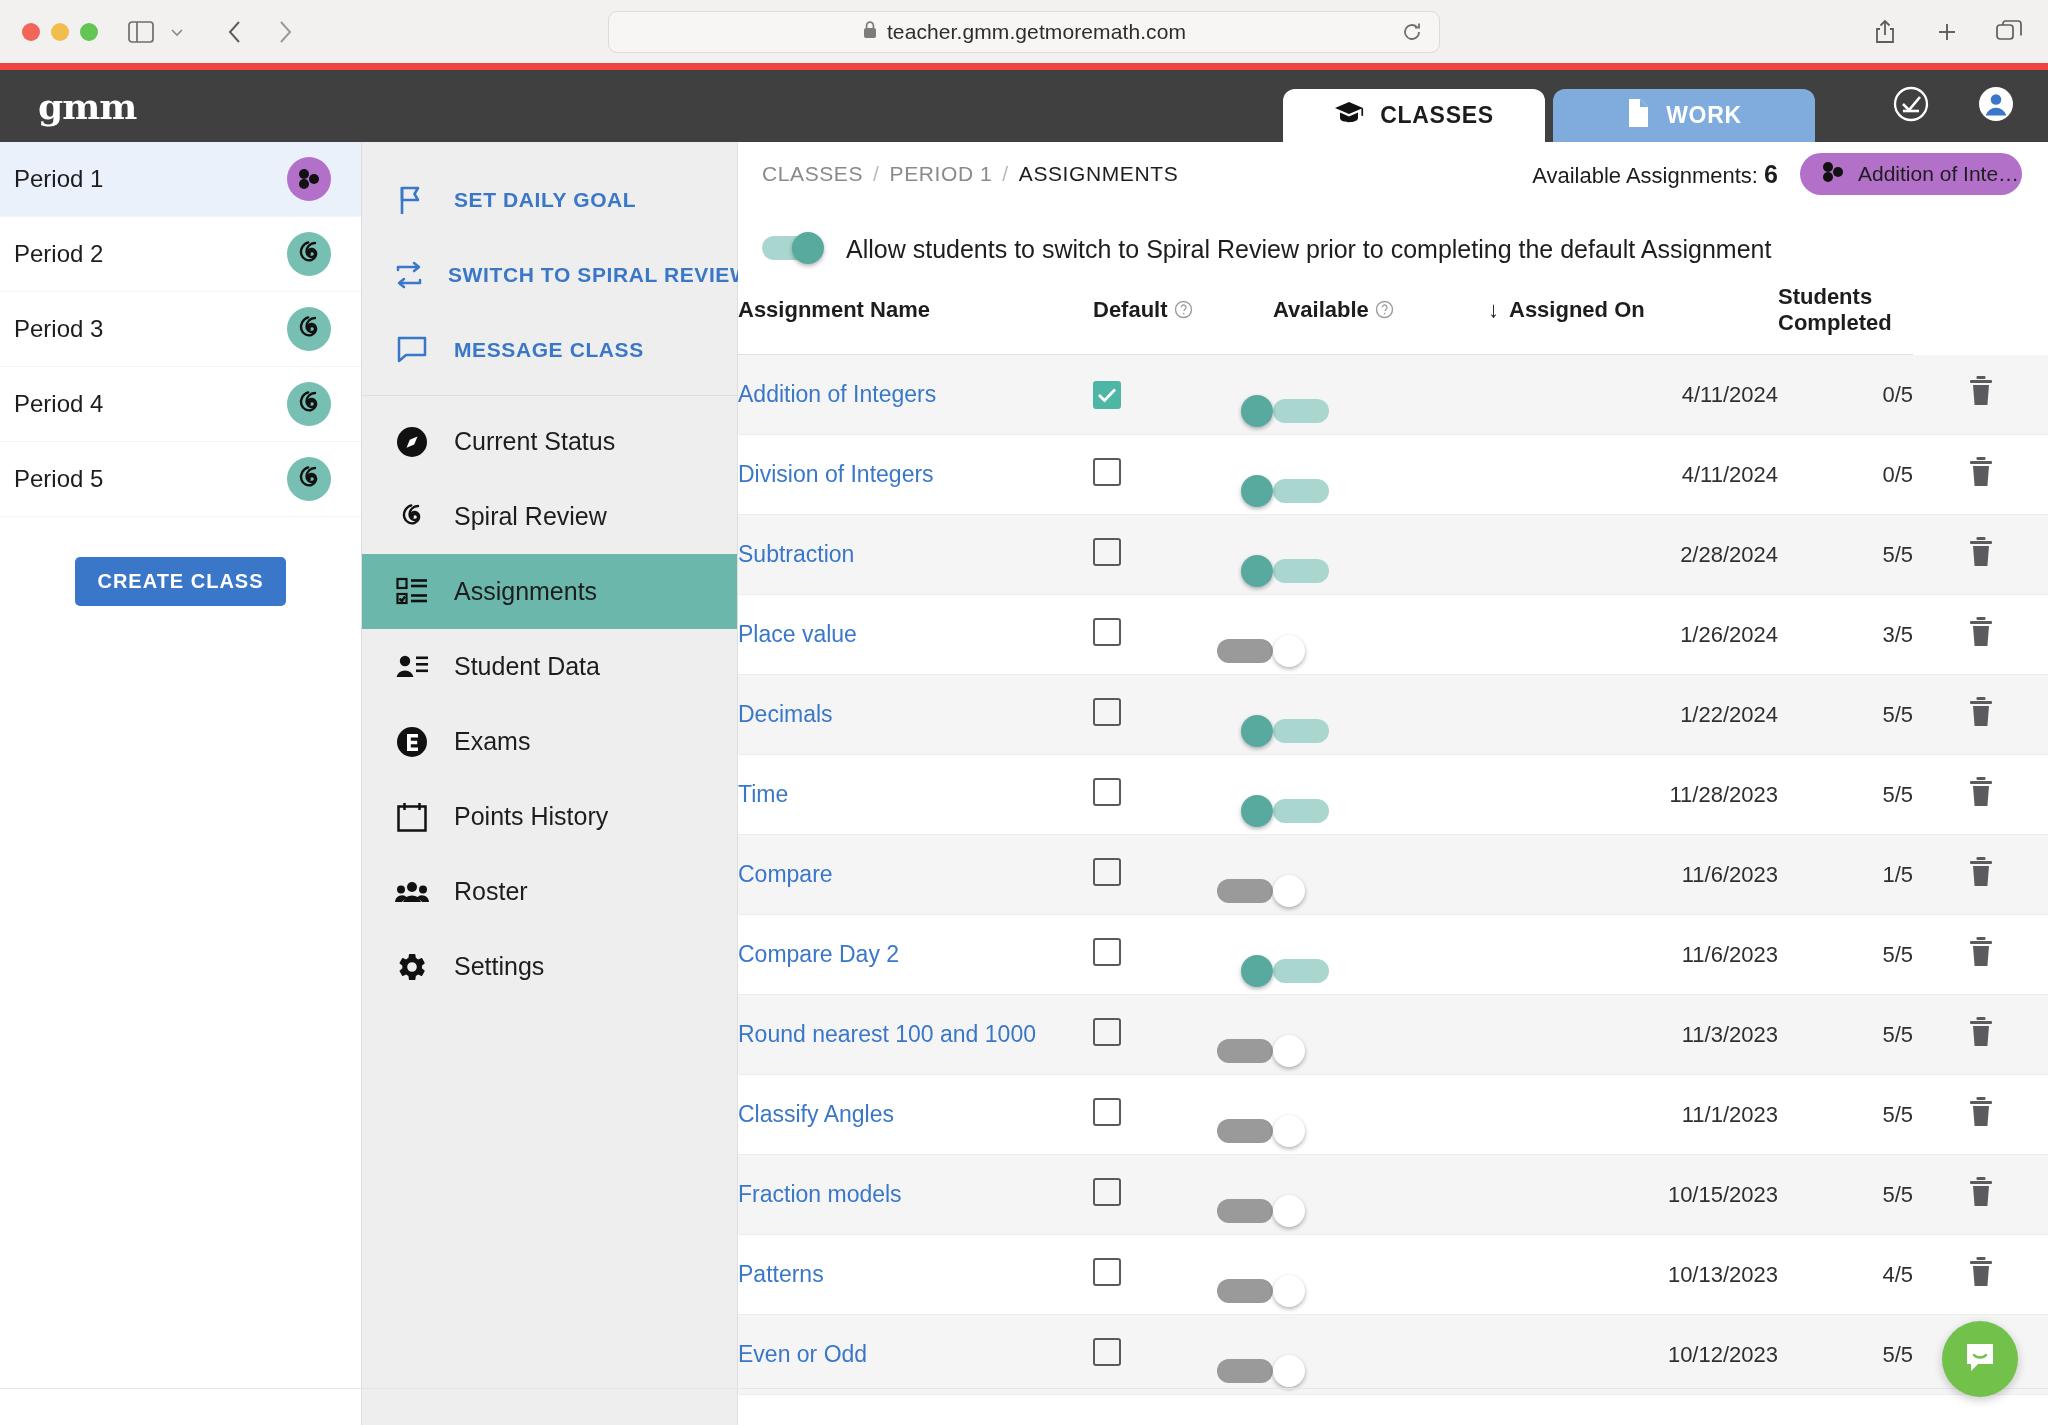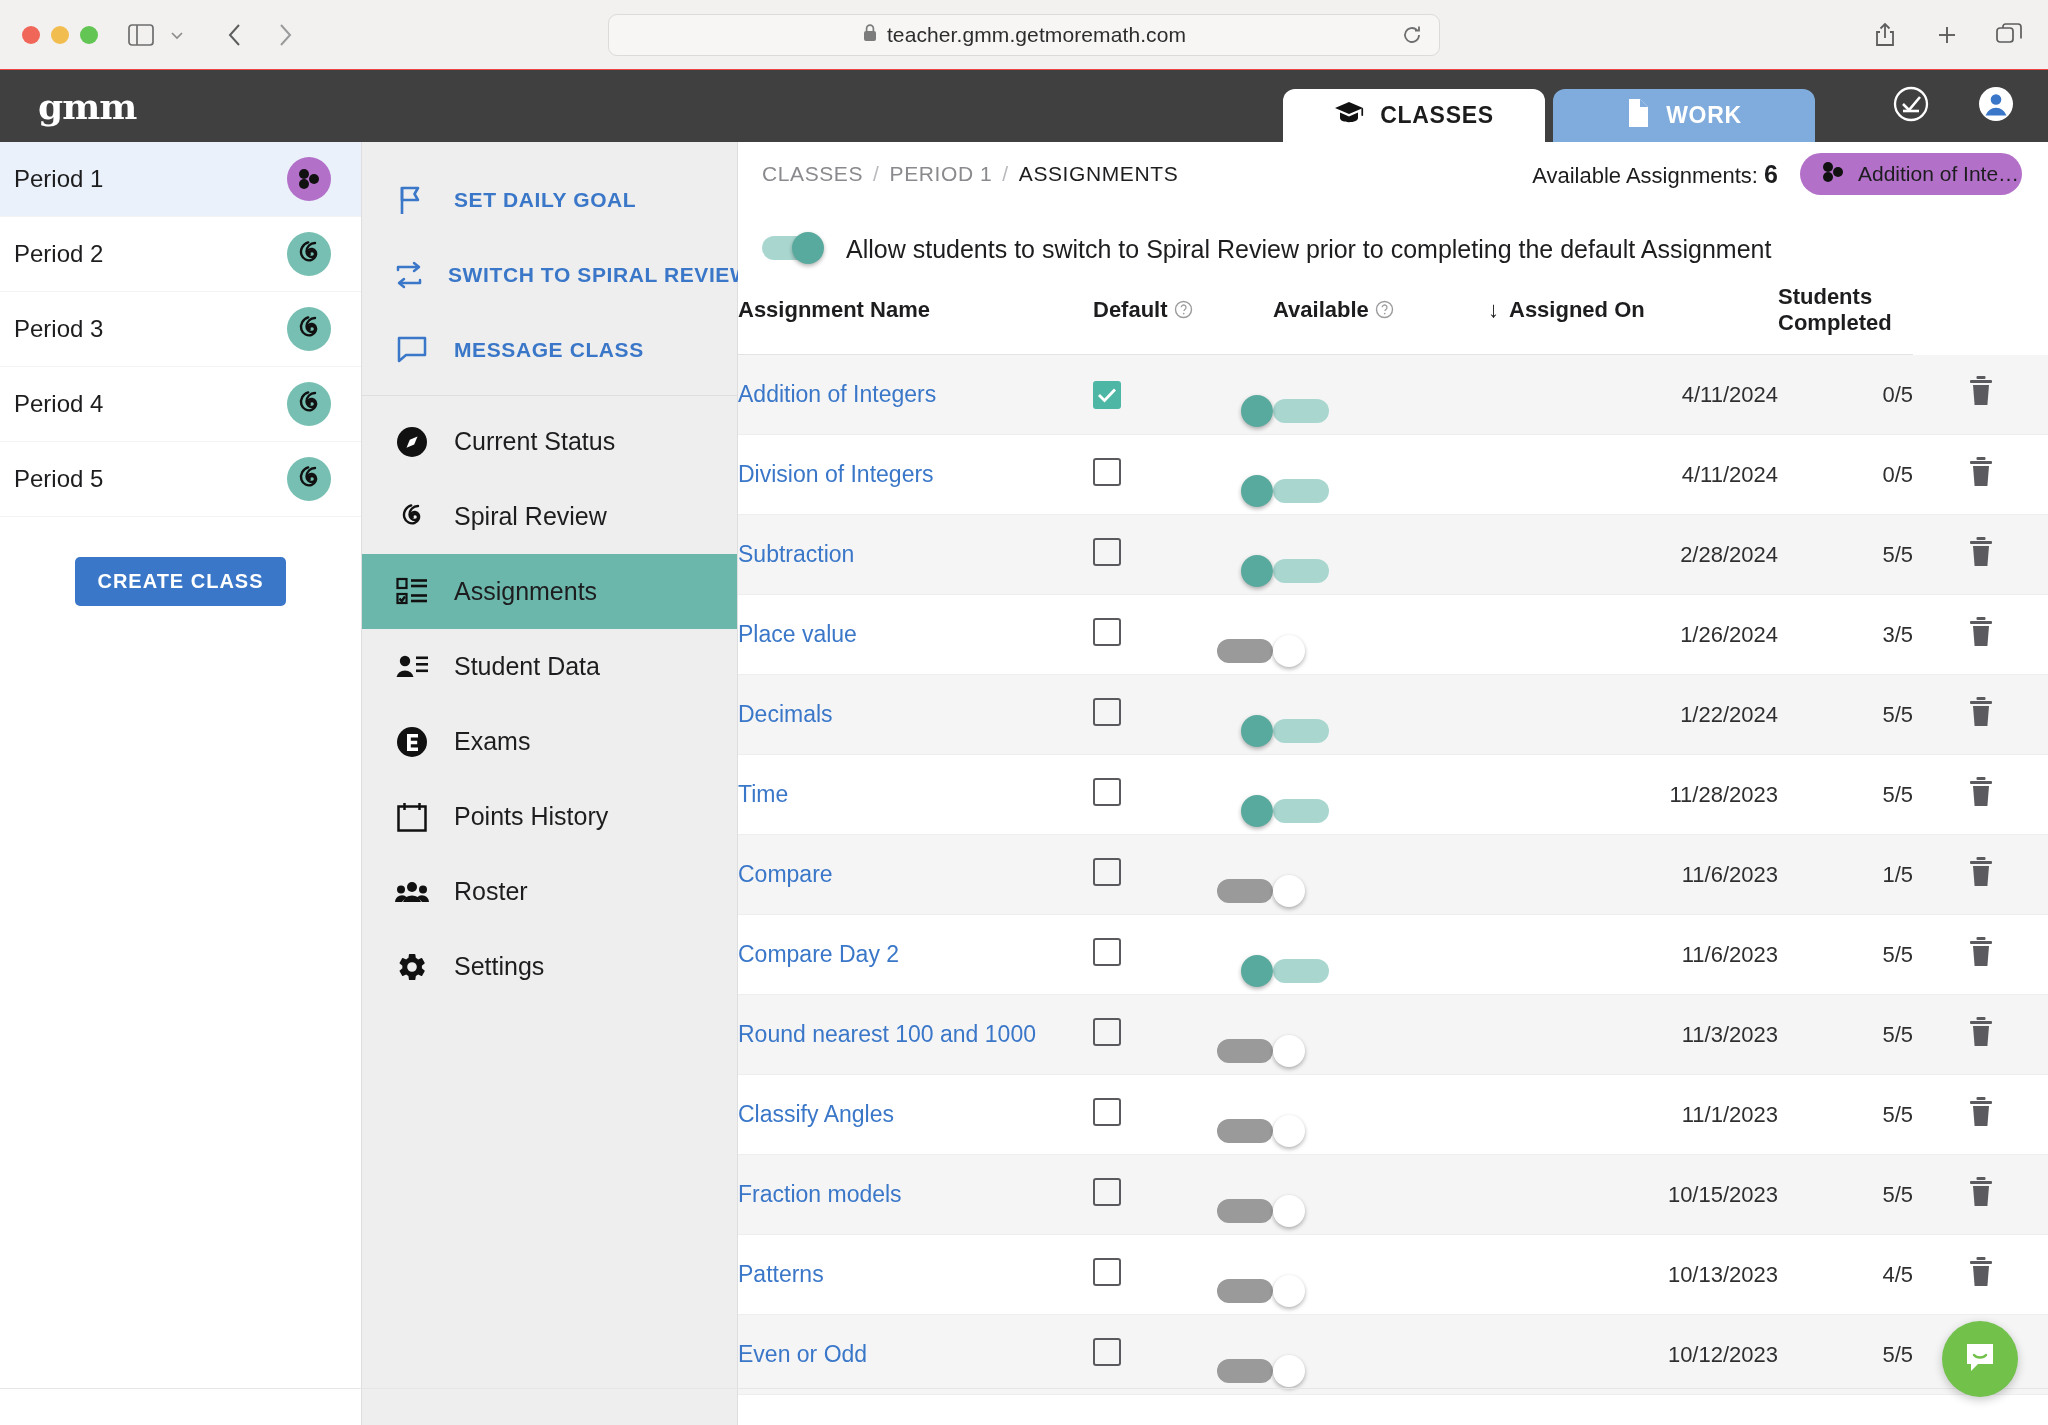--- a/index.html
+++ b/index.html
@@ -10,21 +10,21 @@
     overflow: hidden;
   }
 
   
   .browser-chrome {
     height: 70px;
     background: #f2f1f0;
     display: flex;
     align-items: center;
     padding: 0 22px;
-    border-bottom: 1px solid #ef4444;
+    border-bottom: 7px solid #ef4444;
     position: relative;
   }
   .traffic-lights { display: flex; gap: 11px; align-items: center; margin-right: 26px; }
   .tl { width: 18px; height: 18px; border-radius: 50%; }
   .tl.red { background: #f0675a; }
   .tl.yellow { background: #f2bd4f; }
   .tl.green { background: #62c554; }
 
   .chrome-btn {
     width: 34px; height: 34px;

